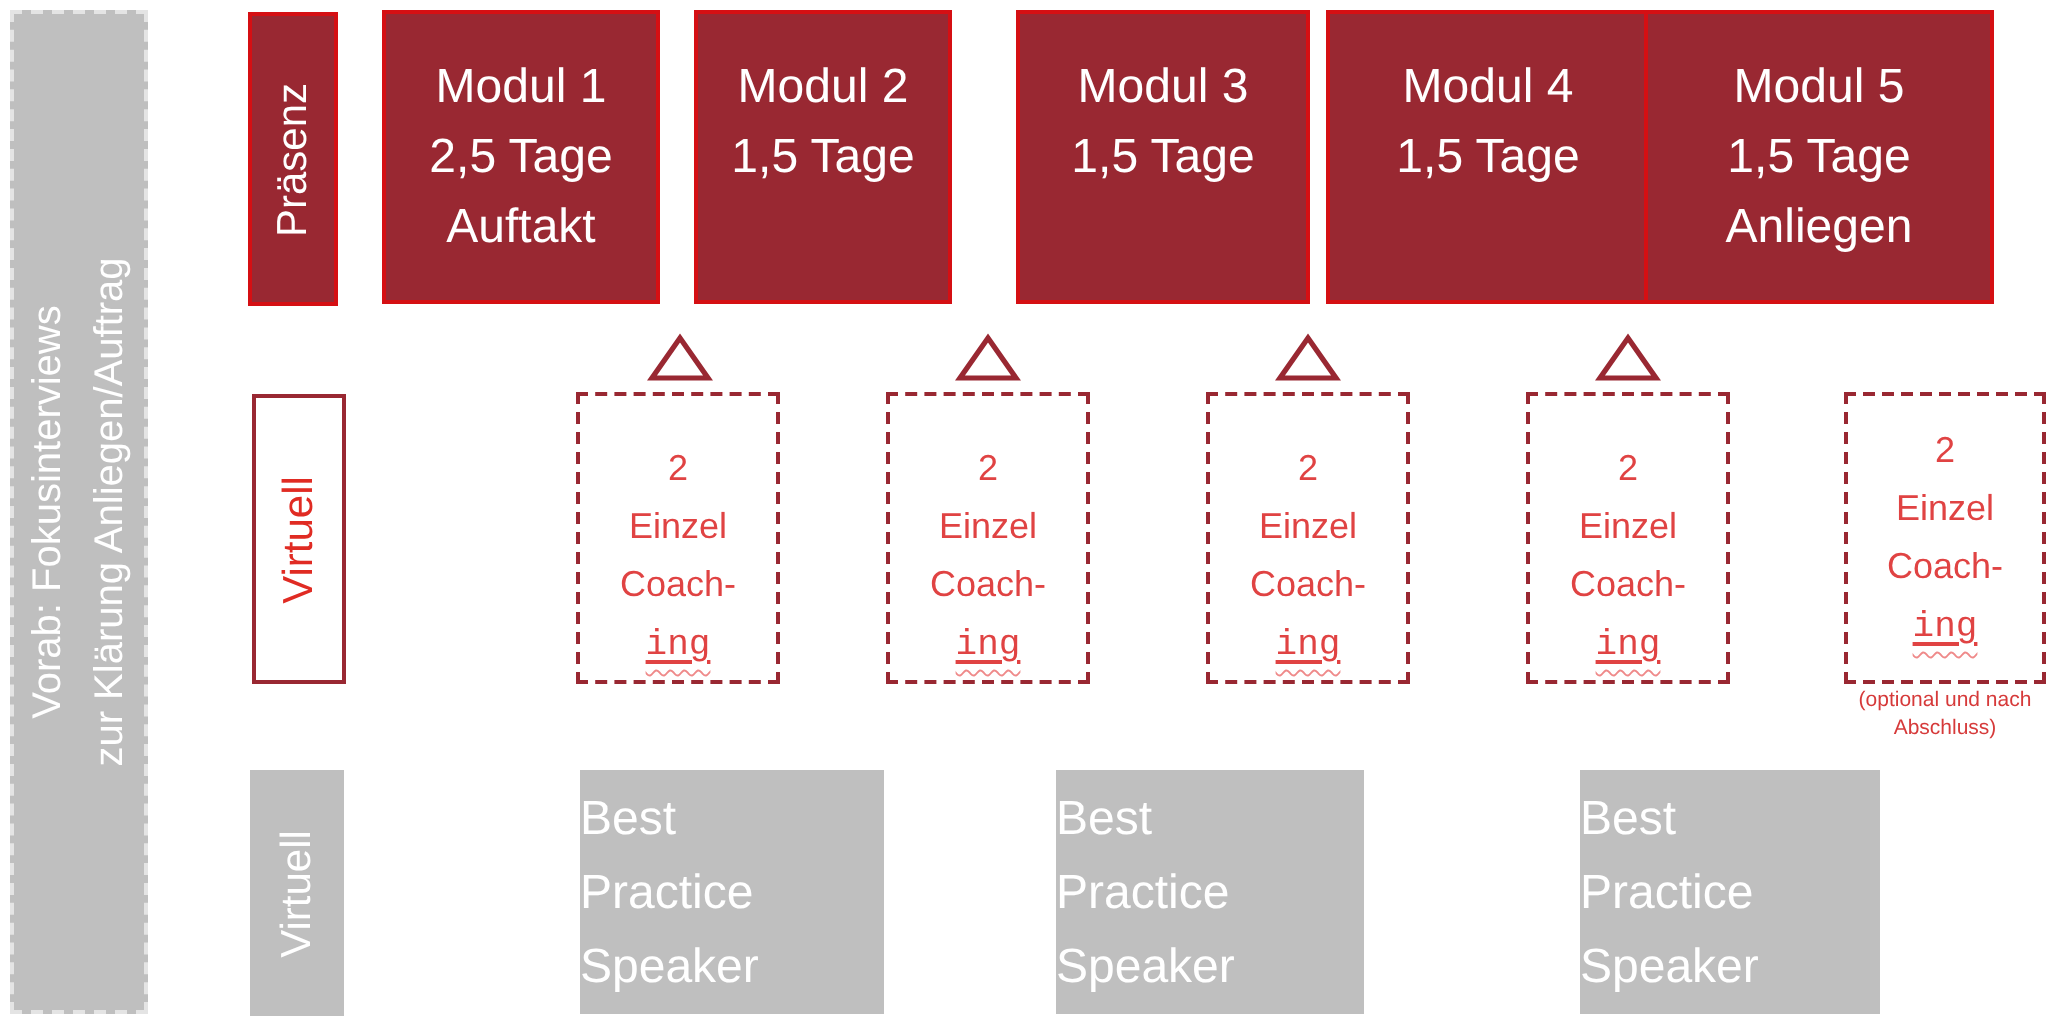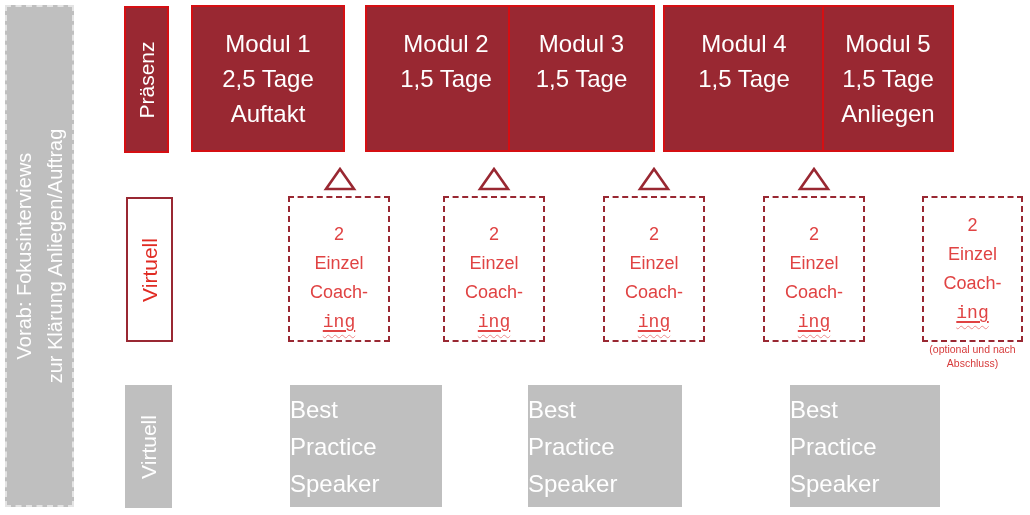--- a/index.html
+++ b/index.html
@@ -88,41 +88,41 @@
   <div class="rot-center">
     <div>Vorab: Fokusinterviews</div>
     <div>zur Klärung Anliegen/Auftrag</div>
   </div>
 </div>
 
 <div class="abs lbl lbl-praesenz">
   <div class="rot-center">Präsenz</div>
 </div>
 
-<div class="abs module" style="left:191px; width:154px;">
+<div class="abs module" style="left:191px; width:139px;">
   <div>Modul 1</div>
   <div>2,5 Tage</div>
   <div>Auftakt</div>
 </div>
-<div class="abs module" style="left:365px; width:162px;">
+<div class="abs module" style="left:347px; width:129px;">
   <div>Modul 2</div>
   <div>1,5 Tage</div>
   <div></div>
 </div>
 <div class="abs module" style="left:508px; width:147px;">
   <div>Modul 3</div>
   <div>1,5 Tage</div>
   <div></div>
 </div>
 <div class="abs module" style="left:663px; width:162px;">
   <div>Modul 4</div>
   <div>1,5 Tage</div>
   <div></div>
 </div>
-<div class="abs module" style="left:822px; width:132px;">
+<div class="abs module" style="left:822px; width:175px;">
   <div>Modul 5</div>
   <div>1,5 Tage</div>
   <div>Anliegen</div>
 </div>
 
 <div class="abs tri" style="left:323px;">
   <svg width="34" height="26" viewBox="0 0 34 26">
       <polygon points="17,3 31,23 3,23" fill="#ffffff" stroke="#992832" stroke-width="2.6" stroke-linejoin="miter"></polygon>
     </svg>
 </div>

